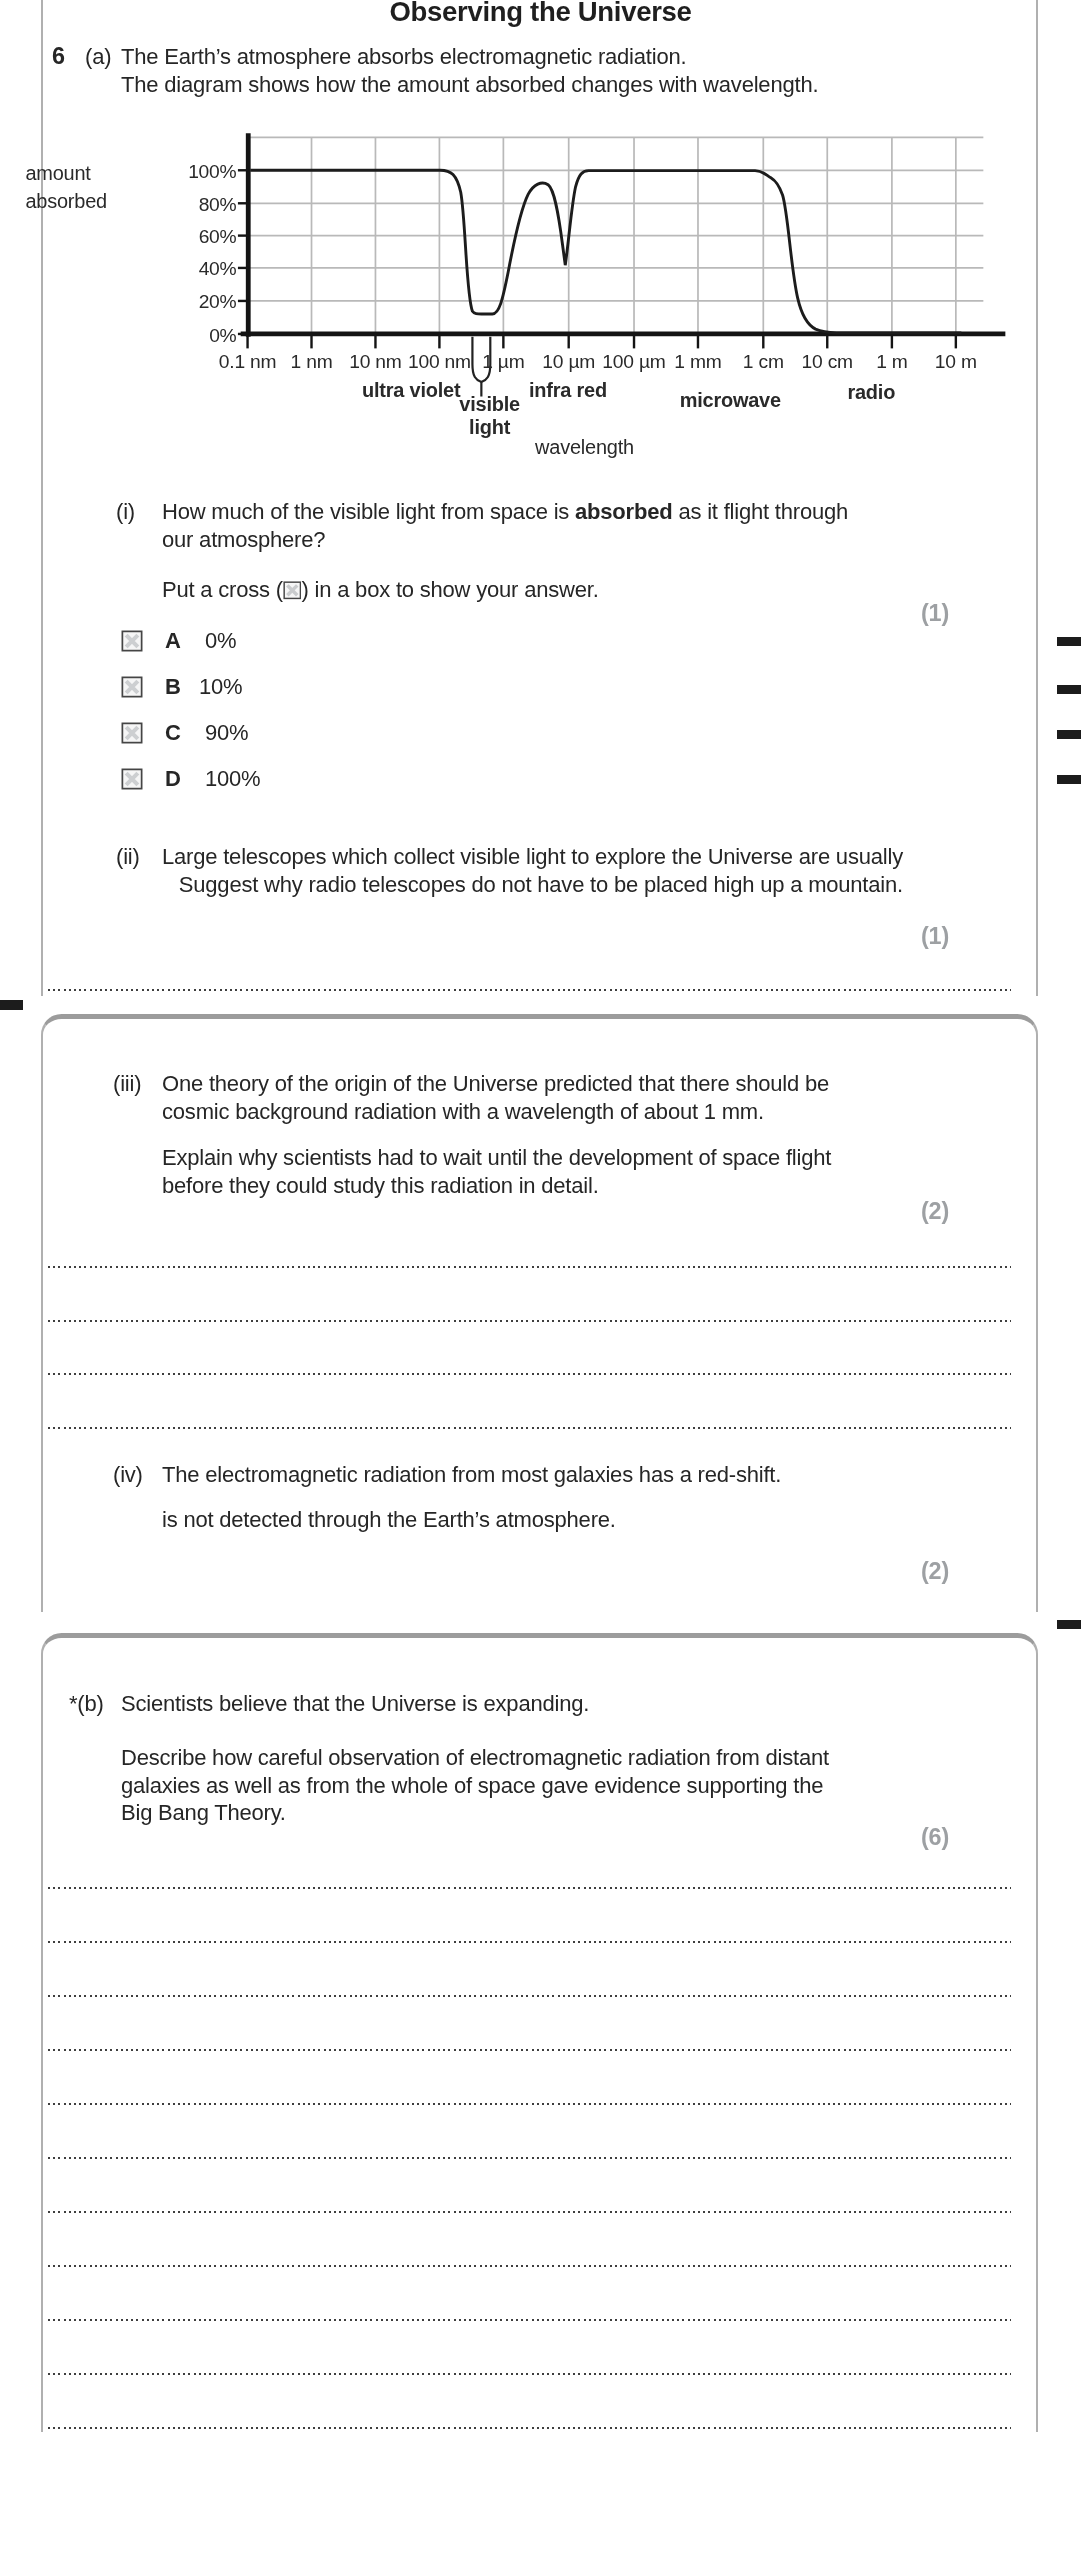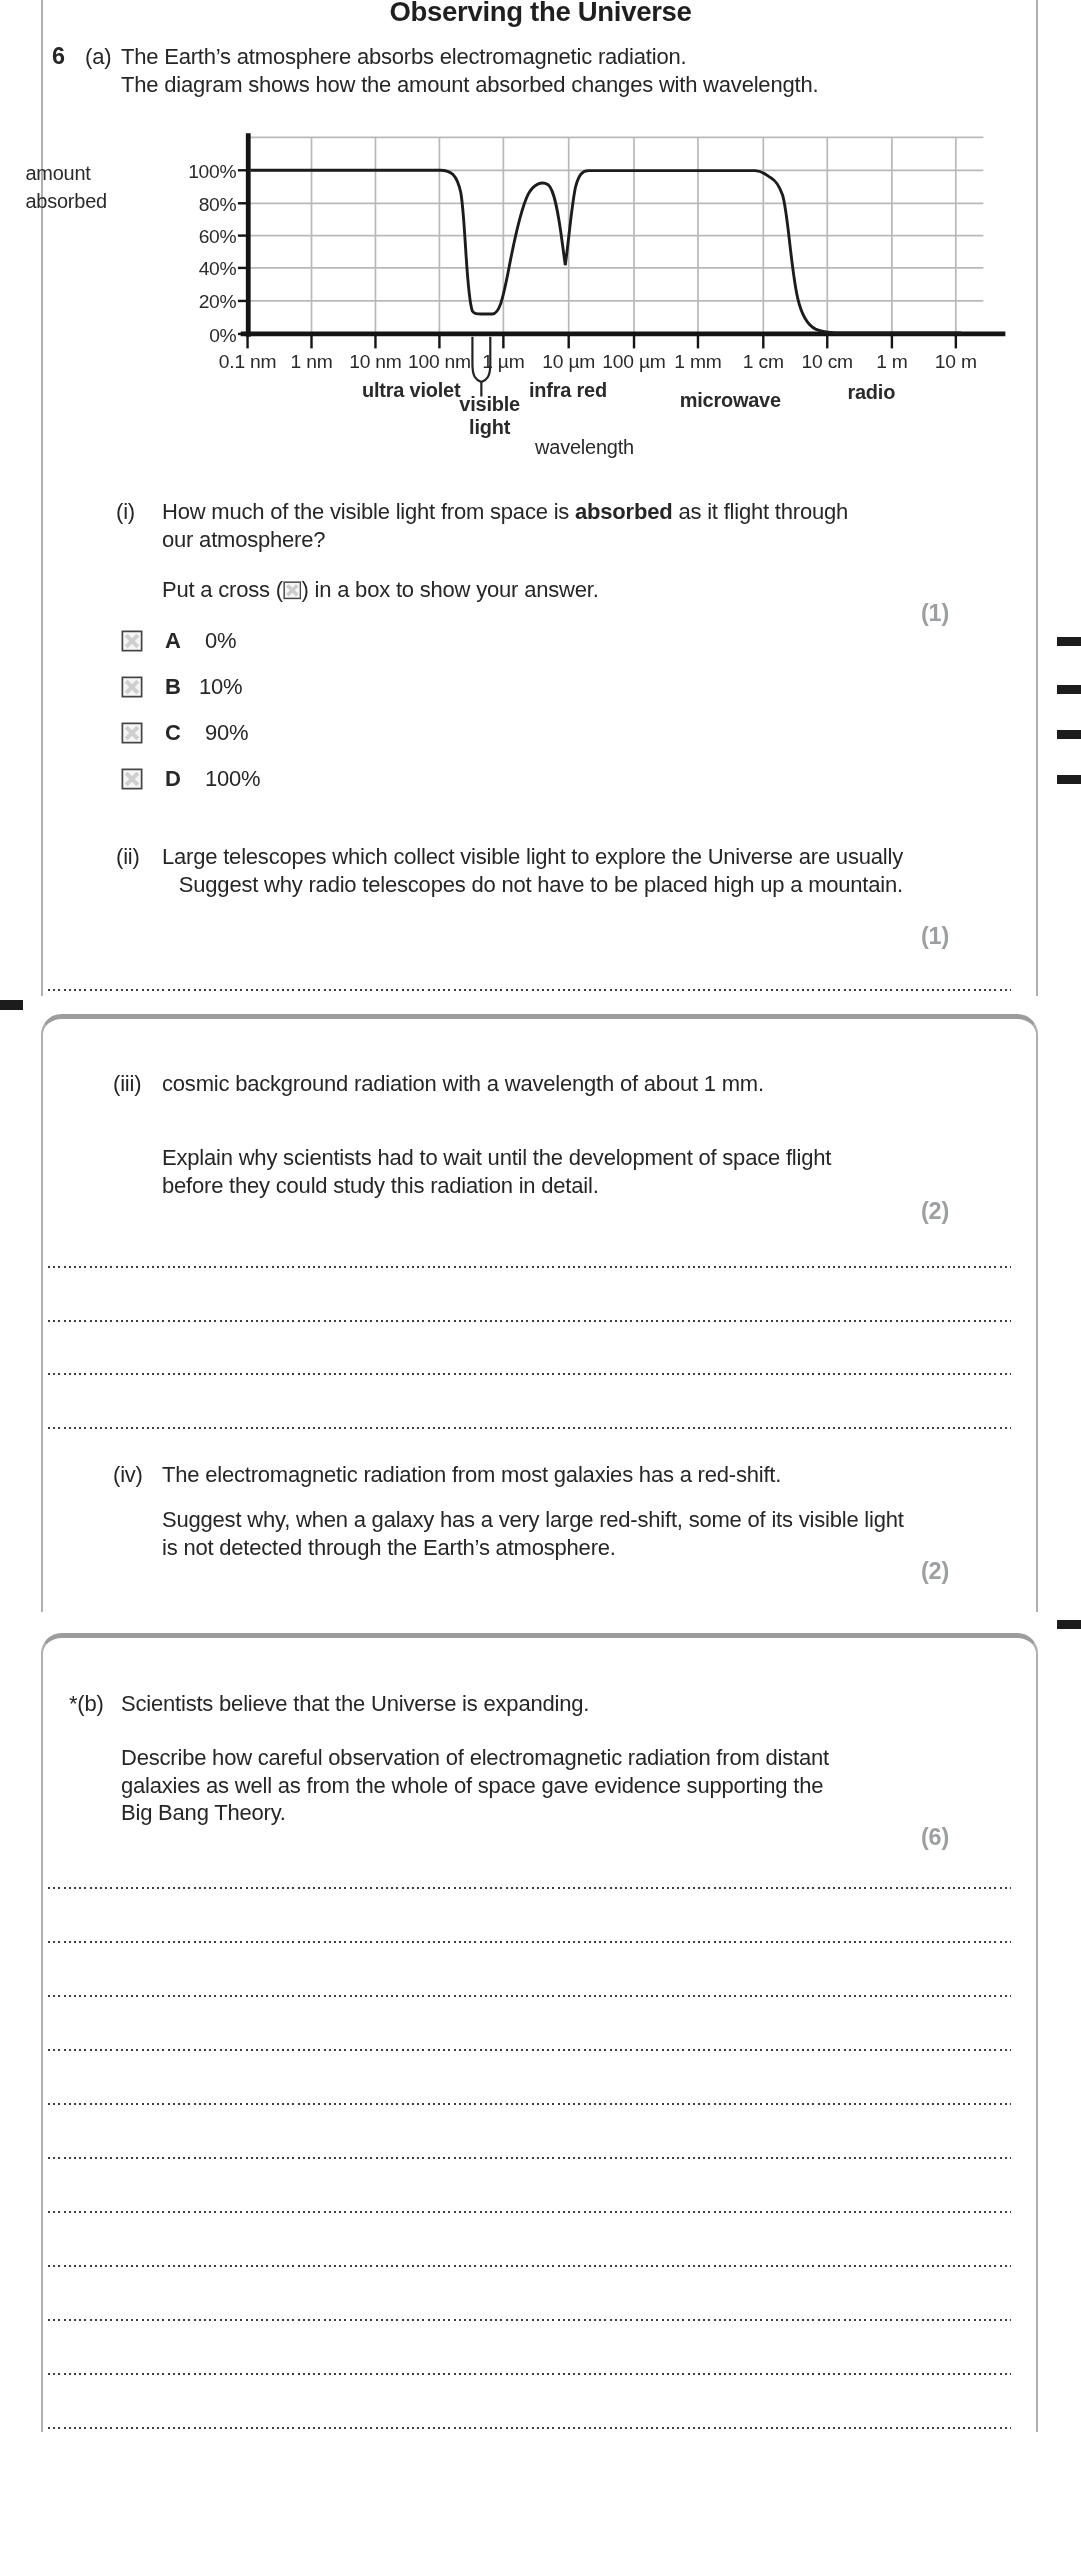--- a/index.html
+++ b/index.html
@@ -215,36 +215,36 @@
   <div class="abs t" style="left:116px;top:843px;">(ii)</div>
   <div class="abs" style="left:162px;top:843px;text-align:right;">
     <div class="t">Large telescopes which collect visible light to explore the Universe are usually</div>
     <div class="t">Suggest why radio telescopes do not have to be placed high up a mountain.</div>
   </div>
   <div class="abs marks" style="left:811px;top:923px;">(1)</div>
   <div class="abs dots" style="left:48px;top:989px;"></div>
 
   <div class="abs t" style="left:113px;top:1070px;">(iii)</div>
   <div class="abs" style="left:162px;top:1070px;">
+    <div class="t">One theory of the origin of the Universe predicted that there should be</div>
     <div class="t">cosmic background radiation with a wavelength of about 1 mm.</div>
   </div>
   <div class="abs" style="left:162px;top:1144px;">
     <div class="t">Explain why scientists had to wait until the development of space flight</div>
     <div class="t">before they could study this radiation in detail.</div>
   </div>
   <div class="abs marks" style="left:811px;top:1198px;">(2)</div>
   <div class="abs dots" style="left:48px;top:1266px;"></div>
   <div class="abs dots" style="left:48px;top:1320px;"></div>
   <div class="abs dots" style="left:48px;top:1373px;"></div>
   <div class="abs dots" style="left:48px;top:1427px;"></div>
 
   <div class="abs t" style="left:113px;top:1461px;">(iv)</div>
   <div class="abs t" style="left:162px;top:1461px;">The electromagnetic radiation from most galaxies has a red-shift.</div>
   <div class="abs" style="left:162px;top:1506px;">
-    <div class="t">Suggest why, when a galaxy has a very large red-shift, some of its visible light</div>
     <div class="t">is not detected through the Earth’s atmosphere.</div>
   </div>
   <div class="abs marks" style="left:811px;top:1558px;">(2)</div>
 
   <div class="abs t" style="left:69px;top:1690px;">*(b)</div>
   <div class="abs t" style="left:121px;top:1690px;">Scientists believe that the Universe is expanding.</div>
   <div class="abs" style="left:121px;top:1744px;">
     <div class="t">Describe how careful observation of electromagnetic radiation from distant</div>
     <div class="t">galaxies as well as from the whole of space gave evidence supporting the</div>
     <div class="t">Big Bang Theory.</div>

